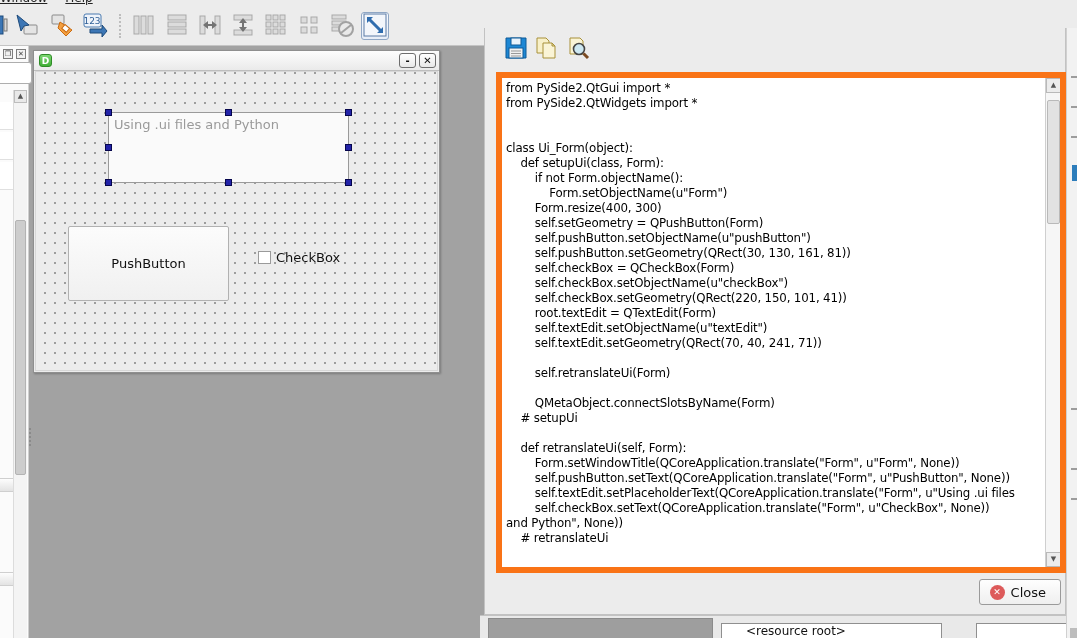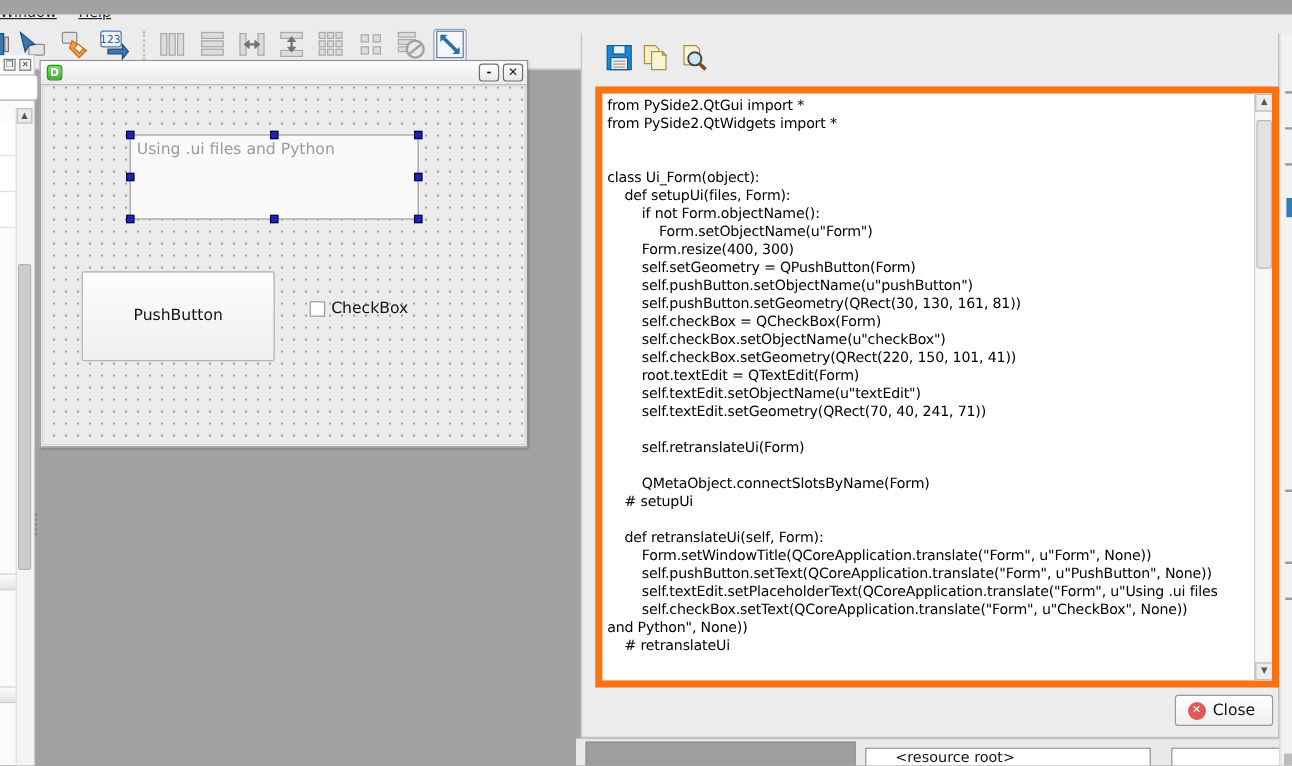--- a/index.html
+++ b/index.html
@@ -1,21 +1,21 @@
 <!DOCTYPE html>
 <html><head>
 <meta charset="utf-8">
 <style>
   * { margin:0; padding:0; box-sizing:border-box; }
   html,body { width:1077px; height:638px; overflow:hidden; }
   body { position:relative; background:#a2a2a2; font-family:"DejaVu Sans","Liberation Sans",sans-serif; font-size:12px; color:#1a1a1a; }
   .abs { position:absolute; }
 
   
-  #topbar { left:0; top:12px; width:1077px; height:46px; background:#ececec; border-bottom:1px solid #c4c4c4; }
+  #topbar { left:0; top:0; width:1077px; height:46px; background:#ececec; border-bottom:1px solid #c4c4c4; }
   #menu-clip { left:6px; top:0; width:200px; height:6px; overflow:hidden; }
   #menu-clip span { position:relative; top:-9px; display:inline-block; margin-right:18px; font-size:12px; color:#222; text-decoration:underline; }
   .tbtn { position:absolute; top:12px; width:28px; height:28px; display:flex; align-items:center; justify-content:center; border-radius:3px; }
   .tbtn.dis { opacity:.95; }
   .tsep { position:absolute; top:14px; width:3px; height:24px; border-left:2px dotted #bdbdbd; }
 
   
   #leftpanel { left:0; top:46px; width:29px; height:592px; background:#fbfbfb; border-right:1px solid #cfcfcf; }
   .dockbtn { position:absolute; top:3px; width:10px; height:10px; border:1px solid #7d7d7d; background:#f1f1f1; font-size:7px; line-height:8px; text-align:center; color:#444; }
   #lp-filter { position:absolute; left:-6px; top:16px; width:38px; height:22px; background:#fff; border:1px solid #aeaeae; border-radius:3px; }
@@ -38,21 +38,21 @@
   #w-textedit .ph { margin:4px 0 0 5px; color:#9a9a9a; font-size:13px; }
   .handle { position:absolute; width:7px; height:7px; background:#2323a8; border:1px solid #06064d; }
   #w-push { position:absolute; left:32px; top:154px; width:161px; height:75px; background:linear-gradient(#fcfcfc,#f0f0f0); border:1px solid #b1b1b1; border-radius:2px; display:flex; align-items:center; justify-content:center; font-size:13px; color:#111; }
   #w-check { position:absolute; left:222px; top:176px; height:18px; display:flex; align-items:center; gap:5px; font-size:13px; color:#111;justify-content:center; }
   #w-check .box { width:13px; height:13px; background:#fff; border:1px solid #9a9a9a; }
 
   
   #bottomdock { left:480px; top:615px; width:597px; height:23px; background:#e9e9e9; border-top:1px solid #c2c2c2; }
   #hscroll-bar { position:absolute; left:8px; top:2px; width:225px; height:21px; background:#9e9e9e; border:1px solid #8b8b8b; }
   .res-box { position:absolute; top:7px; height:16px; background:#fff; border:1px solid #8f8f8f; }
-  #res-tree { left:241px; width:238px; font-size:12px; color:#111; padding-left:24px; line-height:15px; }
+  #res-tree { left:241px; width:221px; font-size:12px; color:#111; padding-left:24px; line-height:15px; }
   #res-list { left:496px; width:110px; }
 
   
   #rightsliver { left:1066px; top:28px; width:11px; height:610px; background:#f2f2f2; border-left:1px solid #d0d0d0; }
   .tick { position:absolute; left:4px; width:6px; height:2px; background:#9c9c9c; }
   #sliver-blue { position:absolute; left:5px; top:137px; width:6px; height:16px; background:#2d7dbb; }
   #sliver-gray { position:absolute; left:3px; top:600px; width:8px; height:38px; background:#bdbdbd; }
 
   
   #codedlg { left:484px; top:28px; width:582px; height:587px; background:#ececec; border:1px solid #c2c2c2; border-top:none; }
@@ -315,21 +315,21 @@
     </span>
   </div>
 
   <div id="code-area">
     <div id="code-text">
         <div class="code-line">from PySide2.QtGui import *</div>
         <div class="code-line">from PySide2.QtWidgets import *</div>
         <div class="code-line">&nbsp;</div>
         <div class="code-line">&nbsp;</div>
         <div class="code-line">class Ui_Form(object):</div>
-        <div class="code-line">    def setupUi(files, Form):</div>
+        <div class="code-line">    def setupUi(class, Form):</div>
         <div class="code-line">        if not Form.objectName():</div>
         <div class="code-line">            Form.setObjectName(u"Form")</div>
         <div class="code-line">        Form.resize(400, 300)</div>
         <div class="code-line">        self.setGeometry = QPushButton(Form)</div>
         <div class="code-line">        self.pushButton.setObjectName(u"pushButton")</div>
         <div class="code-line">        self.pushButton.setGeometry(QRect(30, 130, 161, 81))</div>
         <div class="code-line">        self.checkBox = QCheckBox(Form)</div>
         <div class="code-line">        self.checkBox.setObjectName(u"checkBox")</div>
         <div class="code-line">        self.checkBox.setGeometry(QRect(220, 150, 101, 41))</div>
         <div class="code-line">        root.textEdit = QTextEdit(Form)</div>

